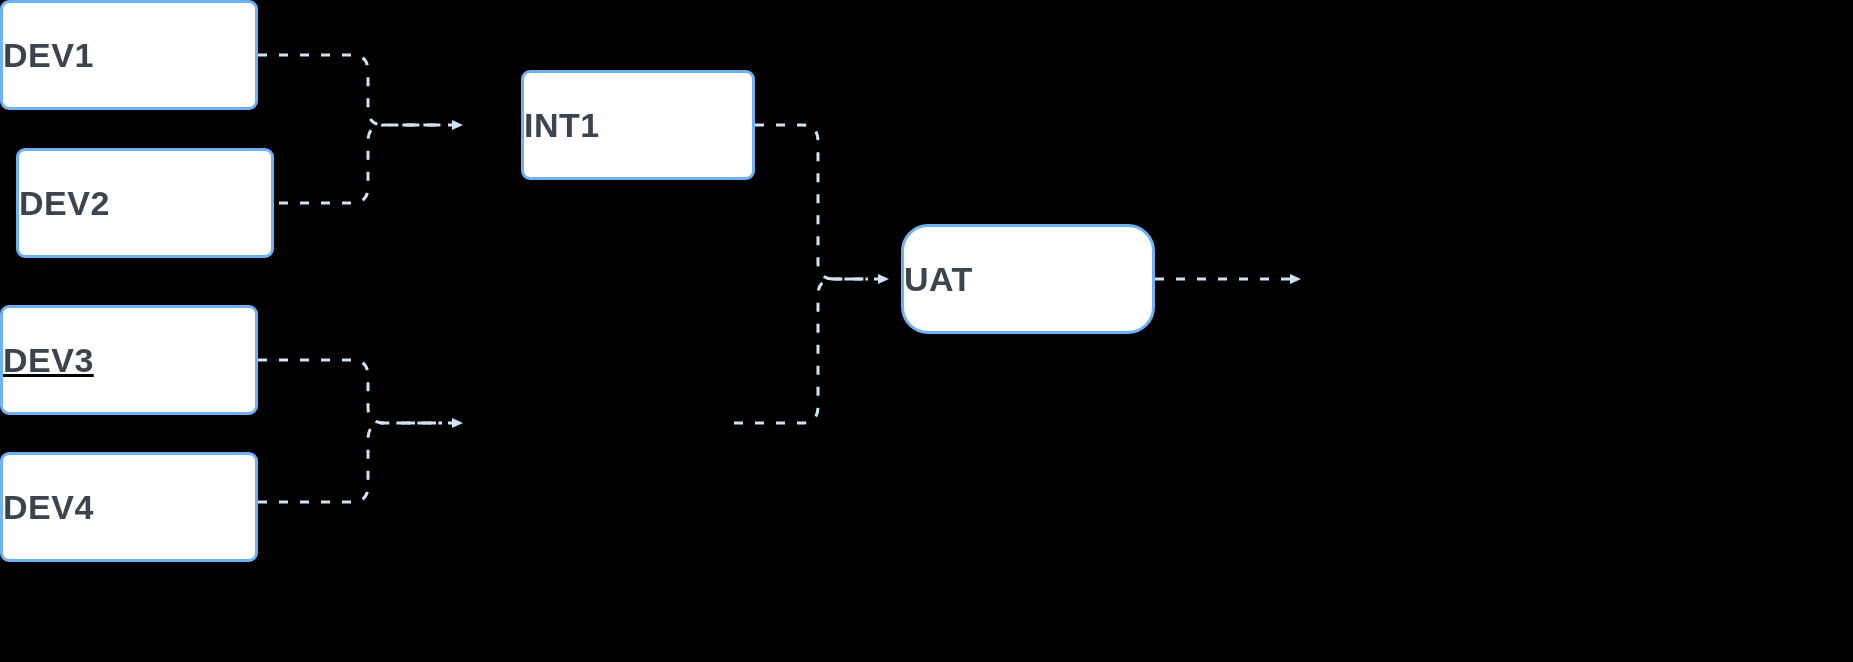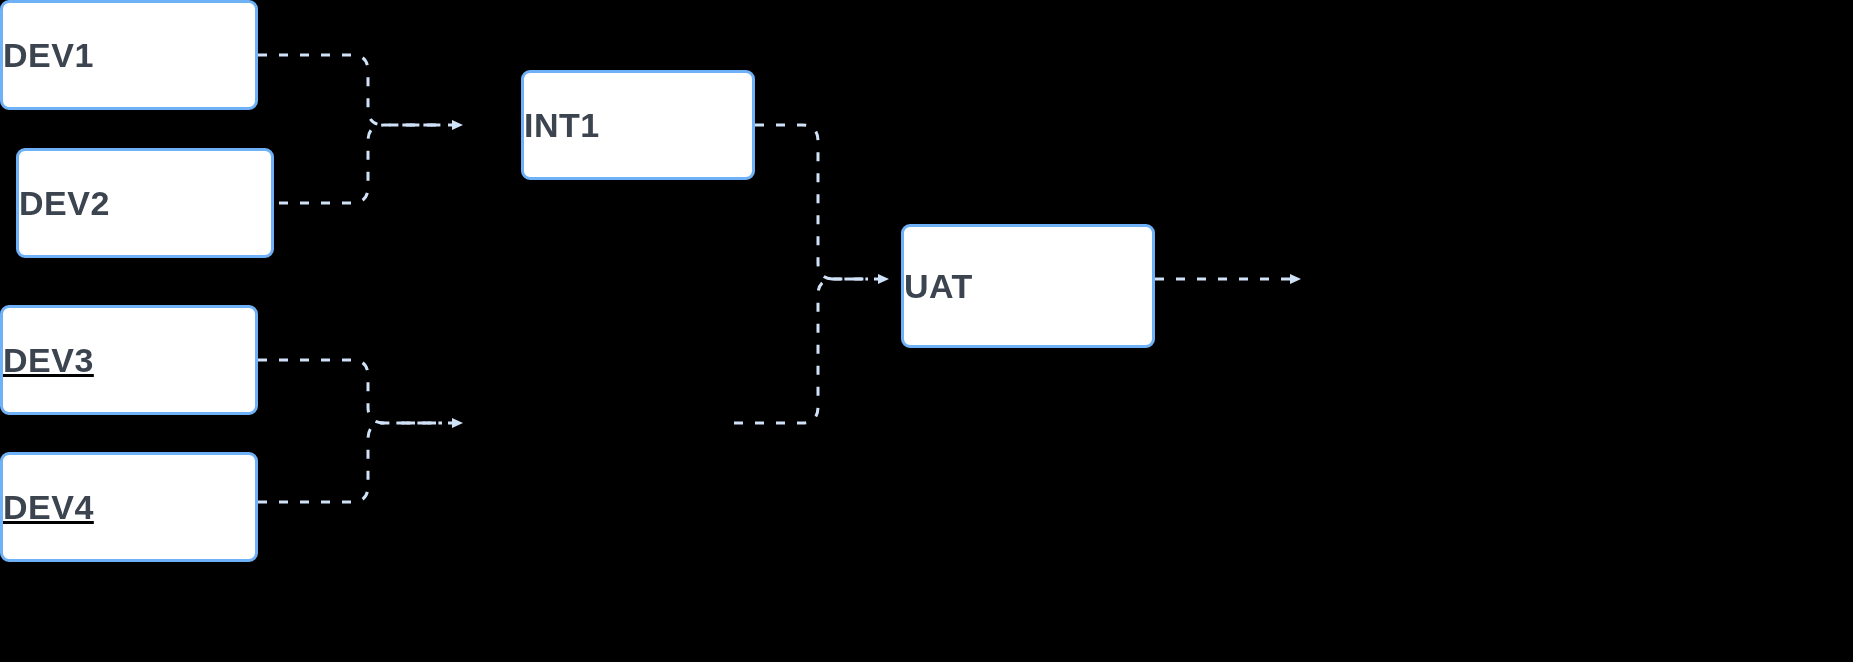--- a/index.html
+++ b/index.html
@@ -99,27 +99,27 @@
   </div>
 
   <div class="node" style="left:16px; top:148px; width:258px; height:110px;">
     <span class="node-label">DEV2</span>
   </div>
 
   <div class="node" style="left:0px; top:305px; width:258px; height:110px;text-decoration:underline;">
     <span class="node-label">DEV3</span>
   </div>
 
-  <div class="node" style="left:0px; top:452px; width:258px; height:110px;text-decoration:underline;">
+  <div class="node" style="left:0px; top:452px; width:258px; height:110px;">
     <span class="node-label">DEV4</span>
   </div>
 
   <div class="node" style="left:476px; top:70px; width:234px; height:110px;margin-left:45px;">
     <span class="node-label">INT1</span>
   </div>
 
 
-  <div class="node" style="left:901px; top:224px; width:254px; height:124px;">
+  <div class="node" style="left:901px; top:224px; width:254px; height:110px;border-radius:27px;">
     <span class="node-label">UAT</span>
   </div>
 
 
 </div>
 
 </body></html>

